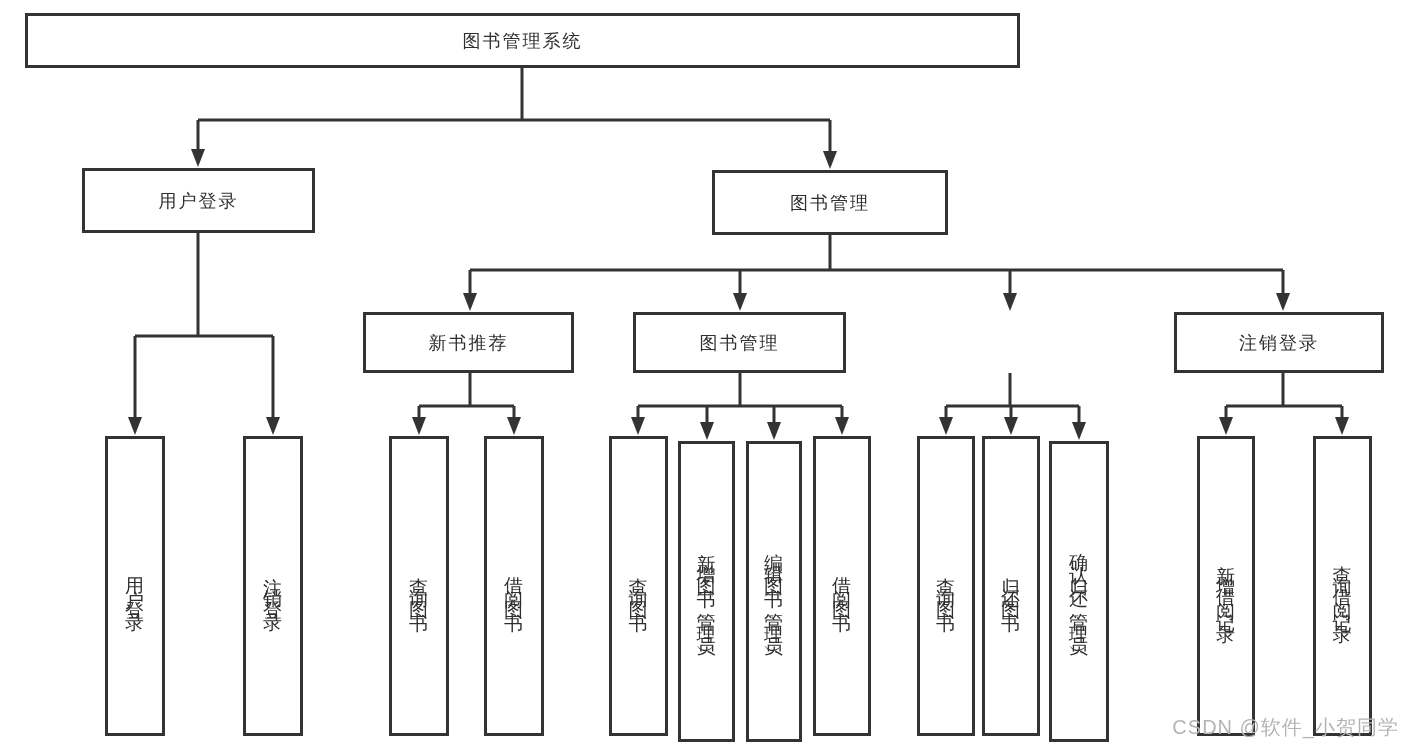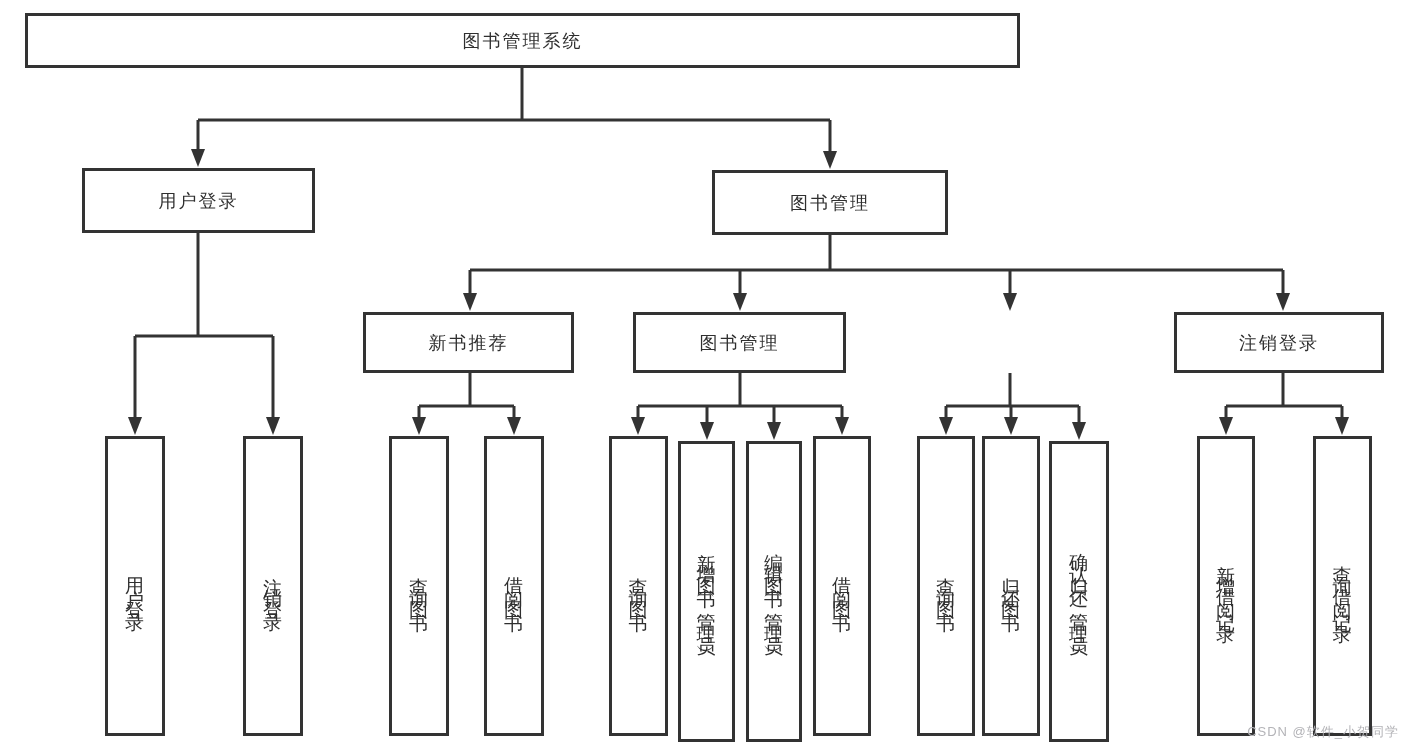--- a/index.html
+++ b/index.html
@@ -18,21 +18,21 @@
   .node.h span{font-size:18px; letter-spacing:2px; white-space:nowrap;}
   .node.v span{
     writing-mode:vertical-rl; text-orientation:mixed;
     font-size:19px; letter-spacing:12px; line-height:1;
   }
   svg.wires{position:absolute; left:0; top:0; z-index:0;}
   .ln{stroke:var(--line); stroke-width:3; fill:none;}
   .ah{fill:var(--line); stroke:none;}
   .watermark{
     position:absolute; right:6px; bottom:6px; z-index:5;
-    font-size:13px; color:var(--watermark); letter-spacing:1px; white-space:nowrap;
+    font-size:20px; color:var(--watermark); letter-spacing:1px; white-space:nowrap;
   }
 </style>
 </head>
 <body>
 
 <div class="canvas">
 
   <svg class="wires" width="1405" height="747" viewBox="0 0 1405 747" aria-hidden="true">
 
     <path class="ln" d="M522 68 V120"></path>

